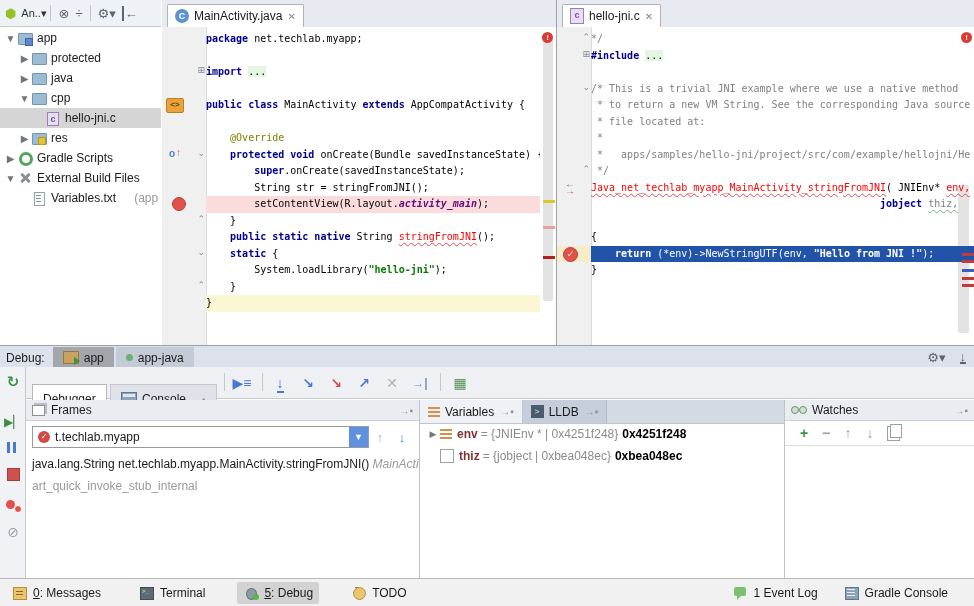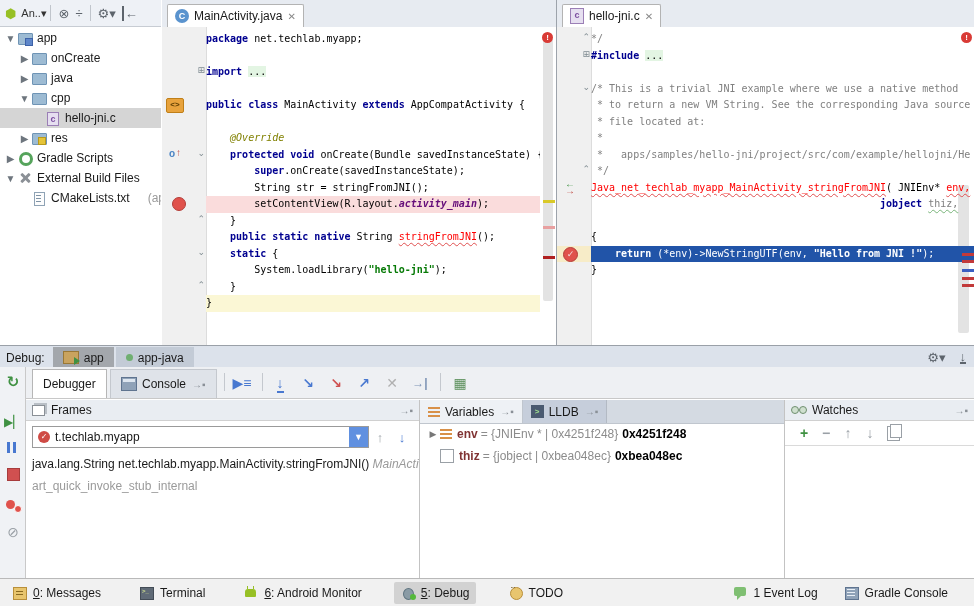--- a/index.html
+++ b/index.html
@@ -71,21 +71,21 @@
      white-space:pre;padding-top:4px;overflow:hidden;}
   #editor-left .code{left:44px;right:16px;}
   #editor-right .code{left:34px;right:0;}
   .cl{height:16.5px;}
   .cl.bg-pink{background:#fadcdc;}
   .cl.bg-yellow{background:#fbf7d5;}
   .cl.bg-exec{background:#2154a8;}
   .cl.bg-exec span{color:#fff !important;text-decoration-color:#9db9e8 !important;}
   .c-kw{color:#000090;font-weight:bold;}
   .c-pl{color:#000;}
-  .c-ann{color:#808000;font-style:italic;}
+  .c-ann{color:#808000;}
   .c-str{color:#067a06;font-weight:bold;}
   .c-err{color:#f00;text-decoration:underline wavy #e05050;text-underline-offset:2px;}
   .c-field{color:#660e7a;font-weight:bold;font-style:italic;}
   .c-cmt{color:#808080;}
   .c-gray{color:#7d7d7d;text-decoration:underline wavy #79b47a;text-underline-offset:2px;}
   .c-fold{background:#e3f5e3;color:#000;}
   .thumb{position:absolute;background:#e3e3e3;border-radius:2px;}
   .stripe{position:absolute;top:0;width:16px;right:0;bottom:0;}
   .err-ind{position:absolute;right:3px;top:5px;width:11px;height:11px;border-radius:50%;background:#d93b36;color:#fff;
      font-size:8px;font-weight:bold;text-align:center;line-height:11px;}
@@ -109,21 +109,21 @@
      box-sizing:border-box;}
   #left-strip{left:0;top:367px;width:26px;height:211px;background:#f0f2f5;border-right:1px solid #c9c9c9;box-sizing:border-box;}
   .strip-ic{position:absolute;left:4px;width:18px;height:18px;text-align:center;line-height:18px;cursor:pointer;}
   .ic-rerun{color:#3f9142;font-size:15px;font-weight:bold;}
   .ic-resume{color:#3f9142;font-size:12px;}
   .ic-pause::before{content:"";position:absolute;left:3px;top:3px;width:3px;height:11px;background:#4878d0;box-shadow:6px 0 0 #4878d0;}
   .ic-stop{background:#d05050;width:11px !important;height:11px !important;margin:3px;border:1px solid #a73c3c;}
   .ic-viewbp::before{content:"";position:absolute;left:2px;top:3px;width:9px;height:9px;border-radius:50%;background:#e0524c;}
   .ic-viewbp::after{content:"";position:absolute;left:10px;top:8px;width:6px;height:6px;border-radius:50%;background:#e0524c;border:1px solid #fff;}
   .ic-mute{color:#9aa0a6;font-size:14px;}
-  .vtab{position:absolute;top:2px;height:29px;display:flex;align-items:center;padding:0 10px;box-sizing:border-box;cursor:pointer;}
+  .vtab{position:absolute;top:17px;height:29px;display:flex;align-items:center;padding:0 10px;box-sizing:border-box;cursor:pointer;}
   .vtab.on{background:#fff;border:1px solid #b6b6b6;border-bottom:none;}
   .vtab.off{background:#dfe3e9;border:1px solid #c4c8ce;border-bottom:none;}
   .tbsep{position:absolute;top:6px;width:1px;height:18px;background:#c4c8ce;}
   .step-ic{position:absolute;top:6px;width:20px;height:20px;text-align:center;line-height:20px;font-size:14px;font-weight:bold;cursor:pointer;}
   .blue{color:#4878d0;} .red{color:#cf5050;} .grey{color:#b0b0b0;} .greyblue{color:#7d93b5;}
   .barred{border-bottom:2px solid #4878d0;line-height:16px;height:16px;}
   .ic-console{width:14px;height:12px;background:#8fa2b8;border:1px solid #5f7490;position:relative;margin-right:5px;}
   .ic-console::before{content:"";position:absolute;left:1px;top:1px;right:1px;height:3px;background:#dde6f0;}
   .pin{color:#8a9097;font-size:10px;margin-left:6px;}
 
@@ -216,21 +216,21 @@
     </div>
     <div id="tree" class="abs">
         <div class="tr" style="padding-left: 4px;">
           <span class="arr">▼</span>
           <span class="tic folder-app"></span>
           <span class="tlb">app</span>
         </div>
         <div class="tr" style="padding-left: 18px;">
           <span class="arr">▶</span>
           <span class="tic folder"></span>
-          <span class="tlb">onCreate</span>
+          <span class="tlb">protected</span>
         </div>
         <div class="tr" style="padding-left: 18px;">
           <span class="arr">▶</span>
           <span class="tic folder"></span>
           <span class="tlb">java</span>
         </div>
         <div class="tr" style="padding-left: 18px;">
           <span class="arr">▼</span>
           <span class="tic folder"></span>
           <span class="tlb">cpp</span>
@@ -251,21 +251,21 @@
           <span class="tlb">Gradle Scripts</span>
         </div>
         <div class="tr" style="padding-left: 4px;">
           <span class="arr">▼</span>
           <span class="tic tools"></span>
           <span class="tlb">External Build Files</span>
         </div>
         <div class="tr" style="padding-left: 18px;">
           <span class="arr"></span>
           <span class="tic doc"></span>
-          <span class="tlb">CMakeLists.txt</span>
+          <span class="tlb">Variables.txt</span>
           <span class="tsf">(app</span>
         </div>
       </div>
   </div>
 
   <div id="editor-left" class="editor abs">
     <div class="tabbar">
       <div class="etab">
         <span class="ic-class">C</span>
         <span class="ttl">MainActivity.java</span>
@@ -487,24 +487,20 @@
 
   <div id="status-bar" class="abs">
     <span id="sb-left" style="display:flex;align-items:center;">
         <span class="sb-item">
           <span class="sic msg"></span>
           <span><u>0</u>: Messages</span>
         </span>
         <span class="sb-item">
           <span class="sic term"></span>
           <span>Terminal</span>
-        </span>
-        <span class="sb-item">
-          <span class="sic android"></span>
-          <span><u>6</u>: Android Monitor</span>
         </span>
         <span class="sb-item active">
           <span class="sic bug"></span>
           <span><u>5</u>: Debug</span>
         </span>
         <span class="sb-item">
           <span class="sic todo"></span>
           <span>TODO</span>
         </span>
       </span>

